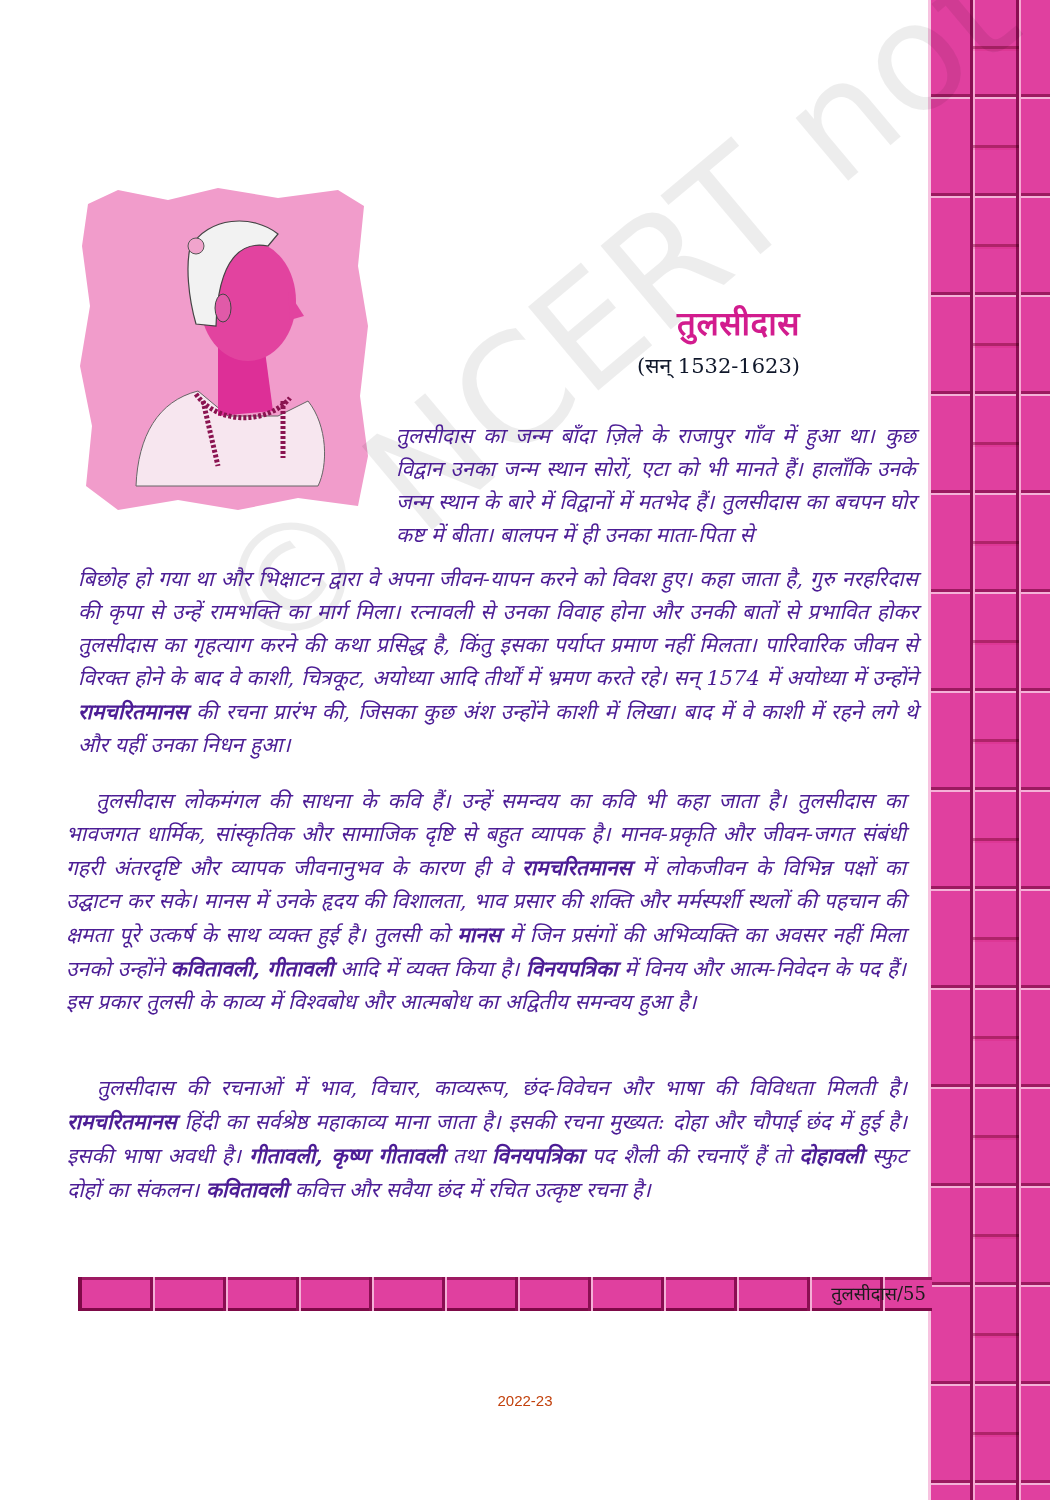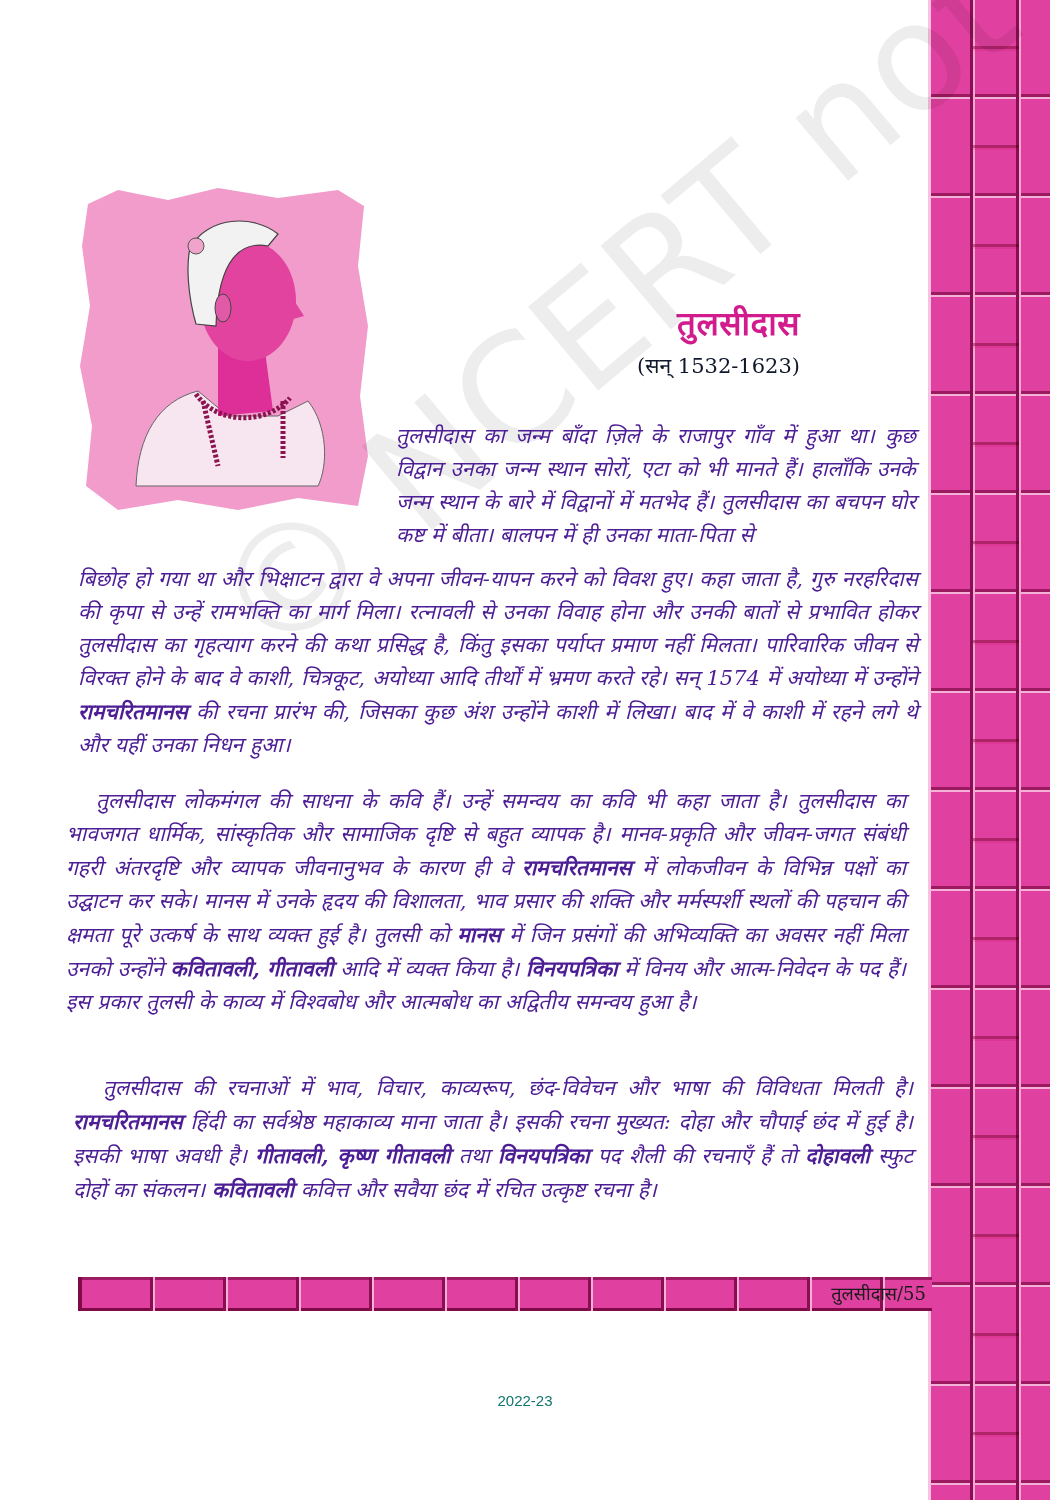--- a/index.html
+++ b/index.html
@@ -30,38 +30,38 @@
   .dates { position:absolute; left:520px; top:351px; width:280px; text-align:right;
     font-size:21px; color:#0f172a; }
 
   
   .para { position:absolute; font-style:italic; font-size:21px; line-height:33px;
     text-align:justify; color:#4c1d95; }
   .para b { font-weight:bold;margin-top:40px; }
   .p-intro { left:396px; top:420px; width:520px; }
   .p1 { left:78px; top:563px; width:840px; }
   .p2 { left:66px; top:785px; width:840px; text-indent:30px; }
-  .p3 { left:73px; top:1072px; width:840px; text-indent:30px; }
+  .p3 { left:67px; top:1072px; width:840px; text-indent:30px; }
 
   
   .watermark { position:absolute; left:180px; top:560px; font-family:"DejaVu Sans", sans-serif;
     font-size:150px; color:rgba(0,0,0,0.07); transform:rotate(-40deg); transform-origin:left top;
     white-space:nowrap; pointer-events:none; }
 
   
   .footer-band { position:absolute; left:78px; top:1277px; width:850px; height:34px;
     background-color:#e0409f;
     background-image:
       repeating-linear-gradient(90deg, transparent 0, transparent 68px, #8a0f52 68px, #8a0f52 71px, #f4b0d6 71px, #f4b0d6 73px),
       linear-gradient(180deg, #9e1a62 0, #9e1a62 3px, transparent 3px, transparent 31px, #7e0a48 31px);
     border-left:4px solid #7e0a48; }
   .page-label { position:absolute; right:6px; top:4px; font-size:18px; color:#1a1a1a;
     background:rgba(224,64,159,0.0); }
   .year { position:absolute; left:0; width:1050px; top:1392px; text-align:center;
-    font-family:"Liberation Sans", sans-serif; font-size:15px; color:#0f766e; }
+    font-family:"Liberation Sans", sans-serif; font-size:15px; color:#c2410c; }
 </style>
 </head>
 <body>
 
 <div class="brick-strip"></div>
 
 <div class="portrait" title="Illustrated portrait of Tulsidas in profile">
   <svg viewBox="0 0 292 328" xmlns="http://www.w3.org/2000/svg">
     <polygon points="10,18 40,4 90,14 140,2 200,12 260,4 286,20 280,80 290,140 282,210 290,270 280,320 220,312 160,324 100,314 40,324 8,300 14,240 2,180 12,120 4,60" fill="#f19ccb"></polygon>
 

